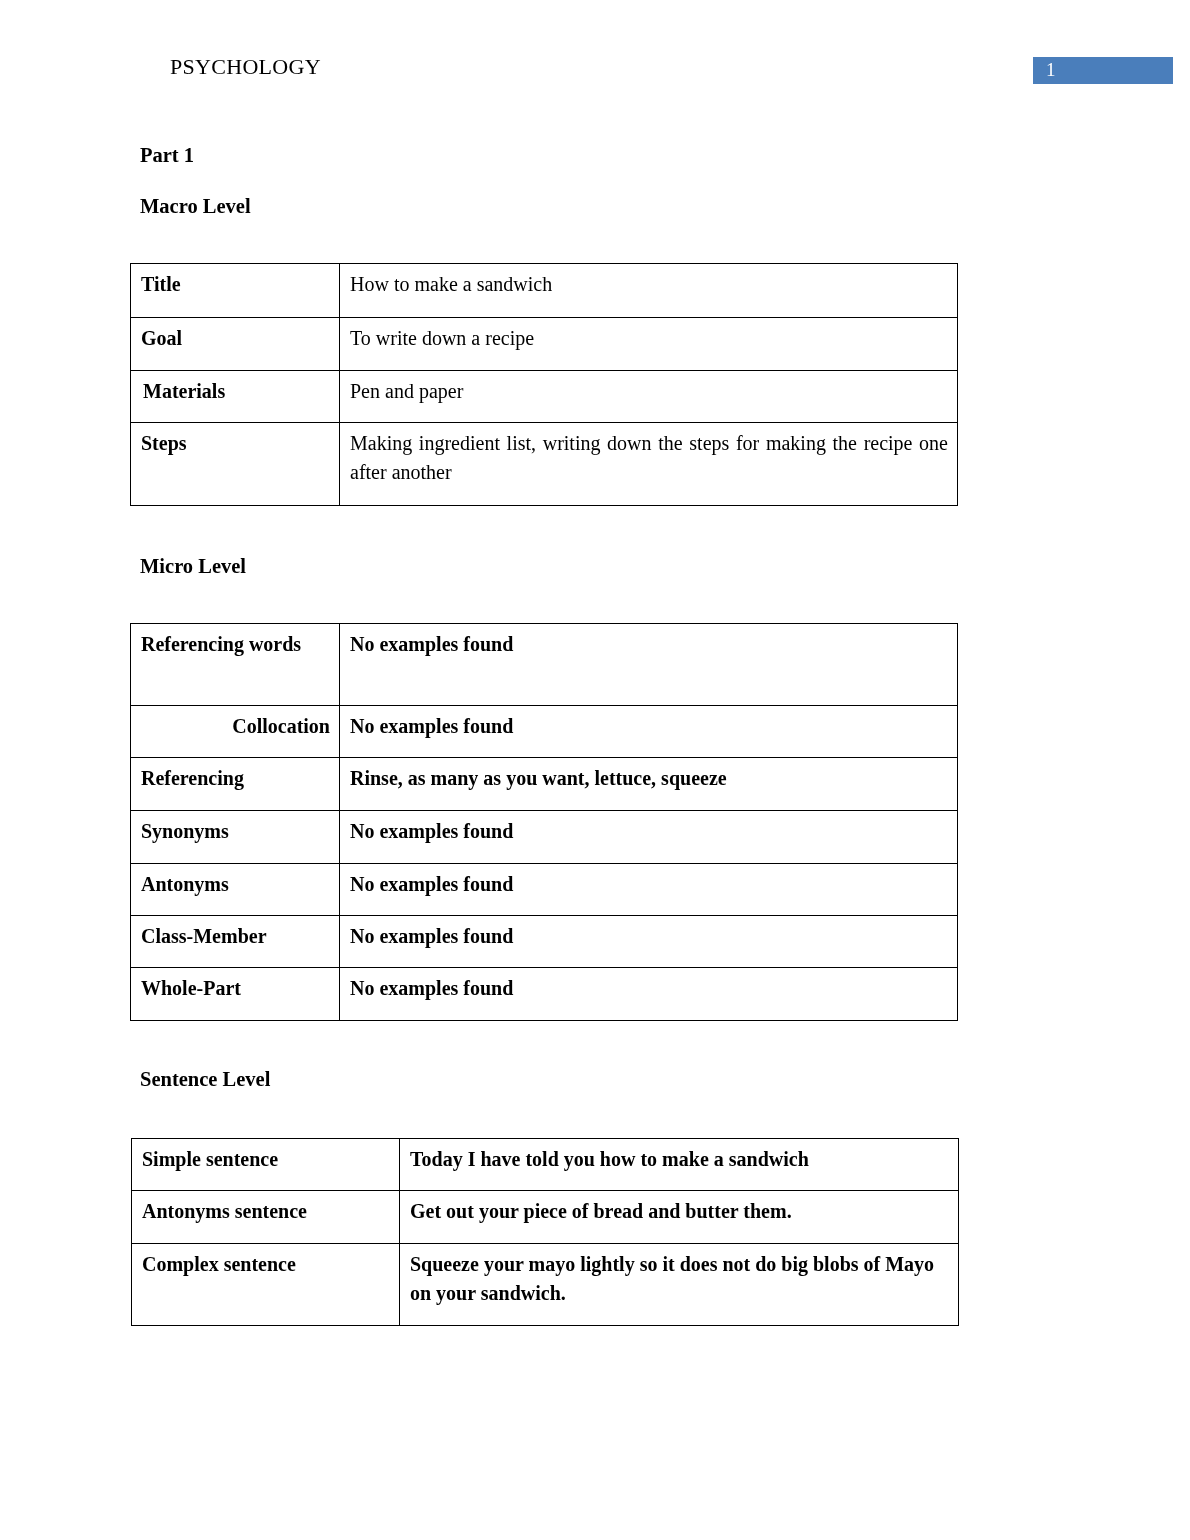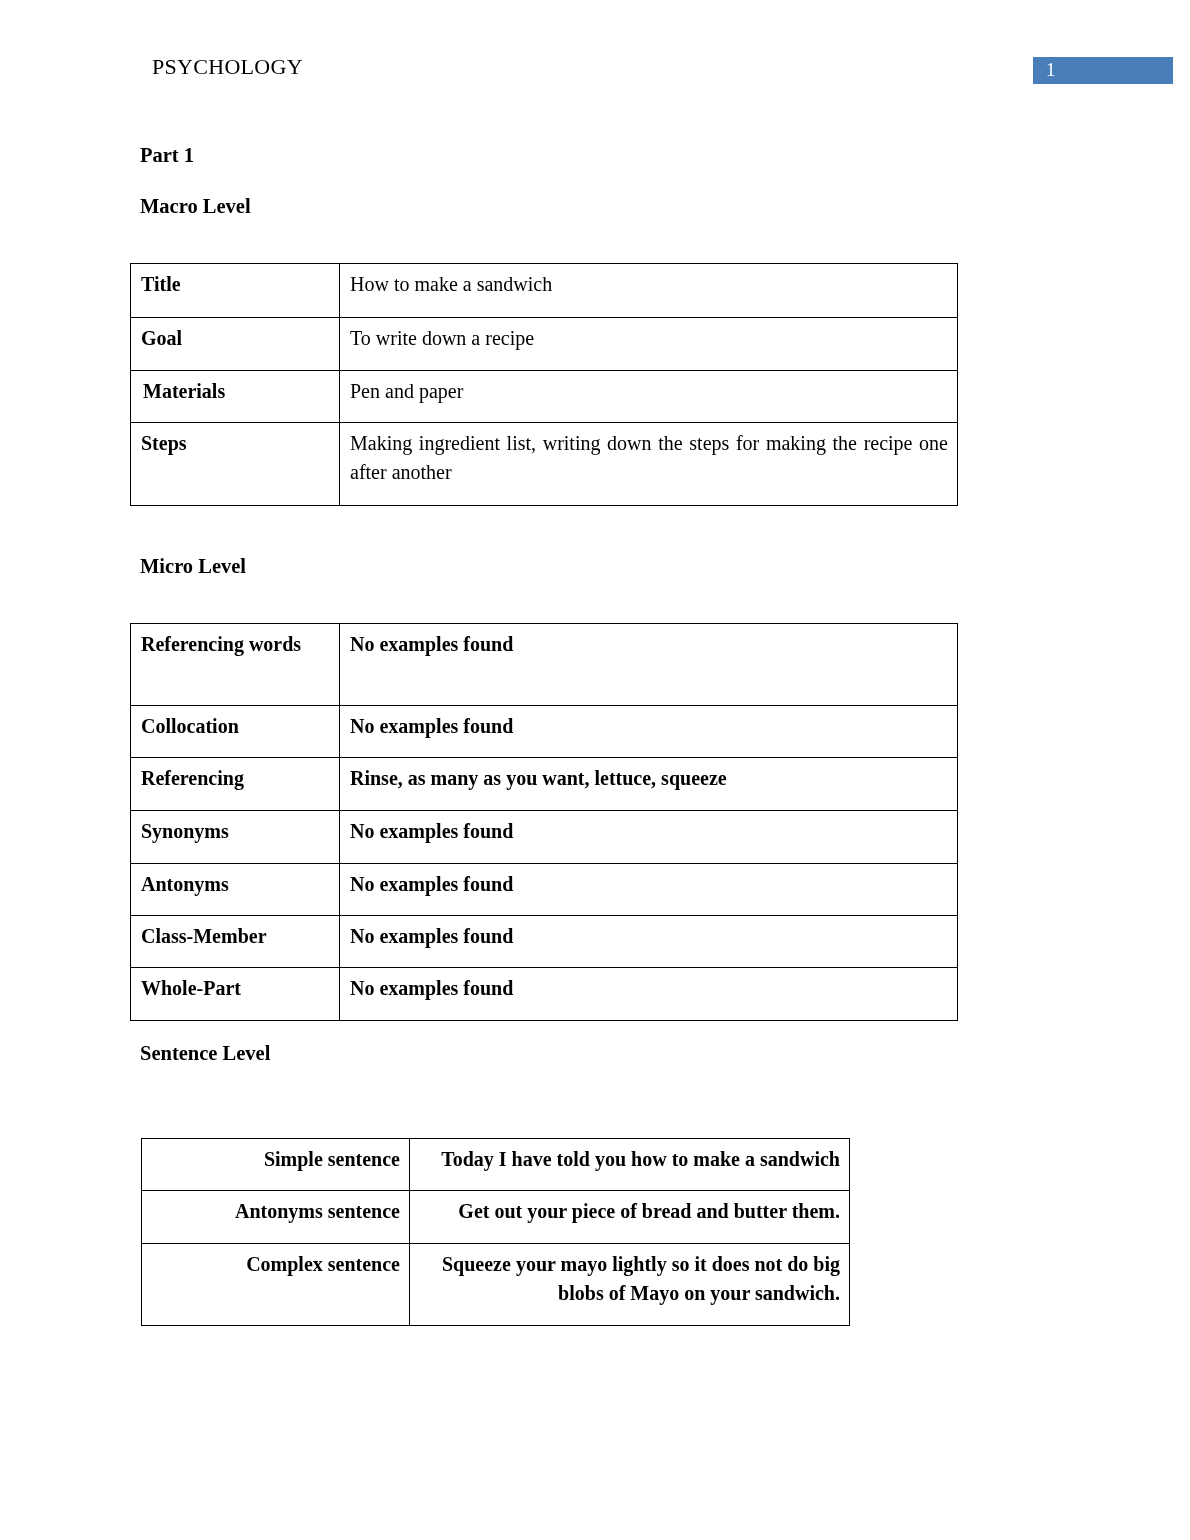--- a/index.html
+++ b/index.html
@@ -19,21 +19,21 @@
   
   .page-header {
     position: absolute;
     left: 0;
     top: 0;
     width: 1190px;
     height: 110px;
   }
   .header-title {
     position: absolute;
-    left: 152px;
+    left: 170px;
     top: 56px;
     font-size: 22px;
     font-weight: normal;
     letter-spacing: 0.3px;
     line-height: 1;
     white-space: nowrap;
   }
   .page-number-badge {
     position: absolute;
     left: 1033px;
@@ -110,24 +110,23 @@
   
   #table-micro {
     left: 130px;
     top: 623px;
     width: 828px;
   }
   #table-micro td.label  { width: 189px; }
 
   
   #table-sentence {
-    left: 141px;
+    left: 131px;
     top: 1138px;
-    width: 709px;
-    text-align: right;
+    width: 828px;
   }
   #table-sentence td.label { width: 248px; }
 </style>
 </head>
 <body>
 
 <div class="page-header">
   <div class="header-title">PSYCHOLOGY</div>
   <div class="page-number-badge">
     <span>1</span>
@@ -163,21 +162,21 @@
 
   <div class="heading" style="top:556px;">Micro Level</div>
 
   <table class="doc-table" id="table-micro">
     <tbody>
       <tr>
         <td class="label" style="height:69px;">Referencing words</td>
         <td class="val-bold">No examples found</td>
       </tr>
       <tr>
-        <td class="label" style="height:39px;">Collocation</td>
+        <td class="label" style="height:39px;text-align:right;">Collocation</td>
         <td class="val-bold">No examples found</td>
       </tr>
       <tr>
         <td class="label" style="height:40px;">Referencing</td>
         <td class="val-bold">Rinse, as many as you want, lettuce, squeeze</td>
       </tr>
       <tr>
         <td class="label" style="height:40px;">Synonyms</td>
         <td class="val-bold">No examples found</td>
       </tr>
@@ -189,21 +188,21 @@
         <td class="label" style="height:39px;">Class-Member</td>
         <td class="val-bold">No examples found</td>
       </tr>
       <tr>
         <td class="label" style="height:40px;">Whole-Part</td>
         <td class="val-bold">No examples found</td>
       </tr>
     </tbody>
   </table>
 
-  <div class="heading" style="top:1043px;">Sentence Level</div>
+  <div class="heading" style="top:1069px;">Sentence Level</div>
 
   <table class="doc-table" id="table-sentence">
     <tbody>
       <tr>
         <td class="label" style="height:39px;">Simple sentence</td>
         <td class="val-bold">Today I have told you how to make a sandwich</td>
       </tr>
       <tr>
         <td class="label" style="height:40px;">Antonyms sentence</td>
         <td class="val-bold">Get out your piece of bread and butter them.</td>

